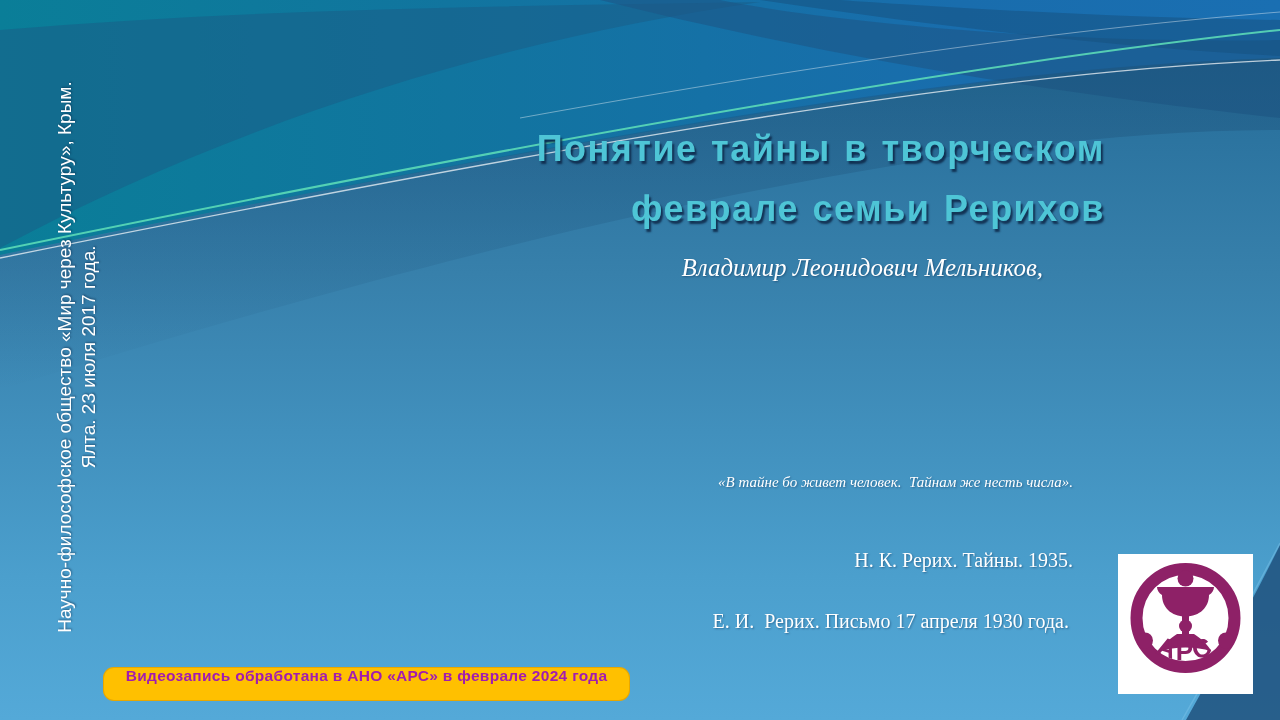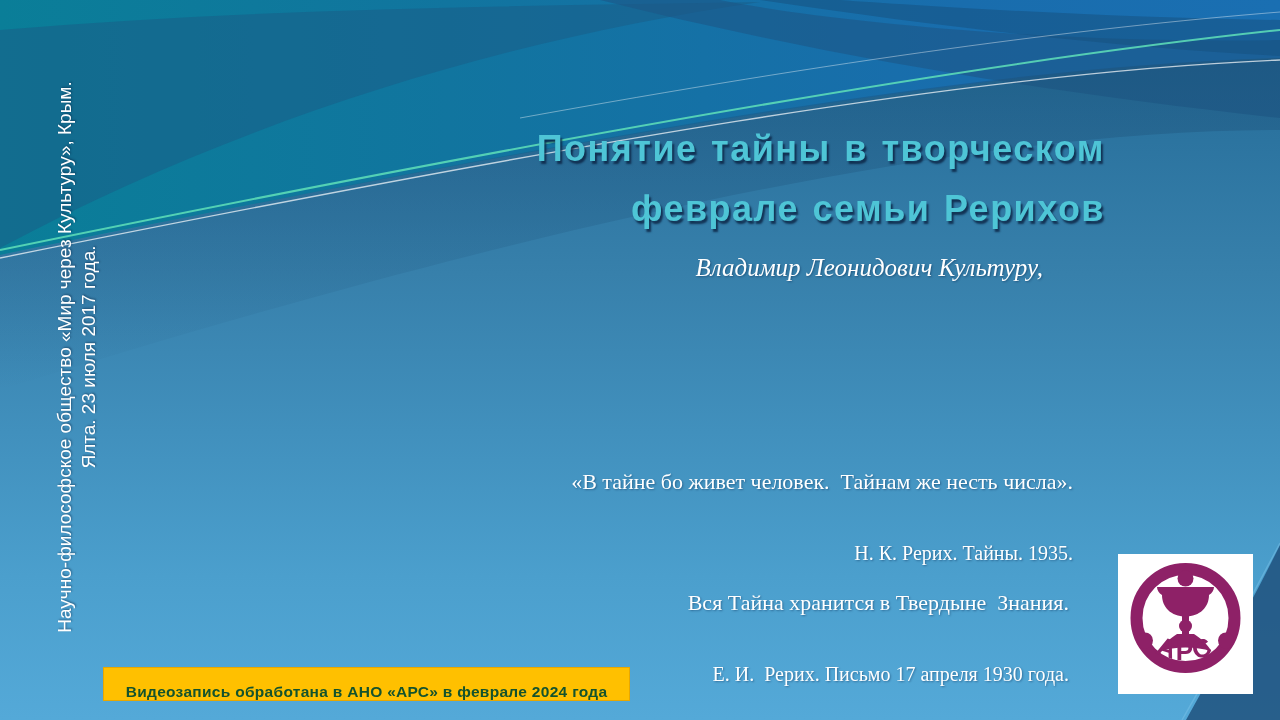--- a/index.html
+++ b/index.html
@@ -31,30 +31,31 @@
     font-size:25px;line-height:27.5px;color:#ffffff;
     text-shadow:1px 1px 2px rgba(0,30,70,.4);
     white-space:nowrap;
   }
   .speaker .ital{font-style:italic;}
 
   .quote{
     position:absolute;text-align:right;font-family:"Liberation Serif",serif;
     color:#ffffff;text-shadow:1px 1px 2px rgba(0,30,70,.4);white-space:pre-wrap;
   }
-  .quote .qtext{font-size:22px;line-height:24px;}
-  .quote .qattr{font-size:20px;line-height:22px;margin-top:12px;}
+  .quote .qtext{font-size:15px;line-height:24px;font-style:italic;}
+  .quote .qattr{font-size:20px;line-height:22px;margin-top:19px;}
   .quote-1{top:434px;right:207px;}
   .quote-2{top:555px;right:211px;}
 
   .banner{
     position:absolute;left:103px;top:667px;width:527px;height:34px;
-    background:#ffc000;display:flex;align-items:flex-end;justify-content:center;
-    font-size:15.5px;font-weight:bold;color:#14532d;letter-spacing:.3px;
+    background:#ffc000;display:flex;align-items:flex-start;justify-content:center;
+    font-size:15.5px;font-weight:bold;color:#a21caf;letter-spacing:.3px;
     box-shadow:inset 0 0 0 1px rgba(190,120,0,.35);
+    border-radius:11px;
   }
 
   .logo{
     position:absolute;left:1118px;top:554px;width:135px;height:140px;
     background:#ffffff;
   }
   .logo svg{display:block;width:135px;height:140px;}
 </style>
 </head>
 <body>
@@ -96,30 +97,29 @@
     <div>Научно-философское общество «Мир через Культуру», Крым.</div>
     <div>Ялта.  23 июля 2017  года.</div>
   </div>
 
   <h1 class="title">
     <span>Понятие тайны в творческом</span><br>
     <span>феврале семьи Рерихов</span>
   </h1>
 
   <div class="speaker">
-    <div class="ital">Владимир Леонидович Культуру,</div>
+    <div class="ital">Владимир Леонидович Мельников,</div>
   </div>
 
   <div class="quote quote-1">
     <div class="qtext">«В тайне бо живет человек.  Тайнам же несть числа».</div>
     <div class="qattr">Н. К. Рерих. Тайны. 1935.</div>
   </div>
 
   <div class="quote quote-2">
-    <div class="qtext">Вся Тайна хранится в Твердыне  Знания.</div>
     <div class="qattr">Е. И.  Рерих. Письмо 17 апреля 1930 года.</div>
   </div>
 
   <div class="banner">
     <span>Видеозапись обработана в АНО «АРС» в феврале 2024 года</span>
   </div>
 
   <div class="logo">
     <svg viewBox="0 0 135 140" aria-hidden="true">
       <rect x="0" y="0" width="135" height="140" fill="#ffffff"></rect>

